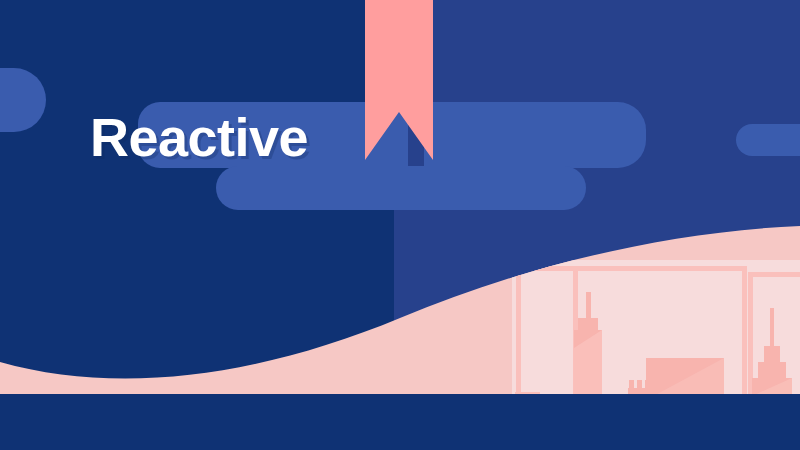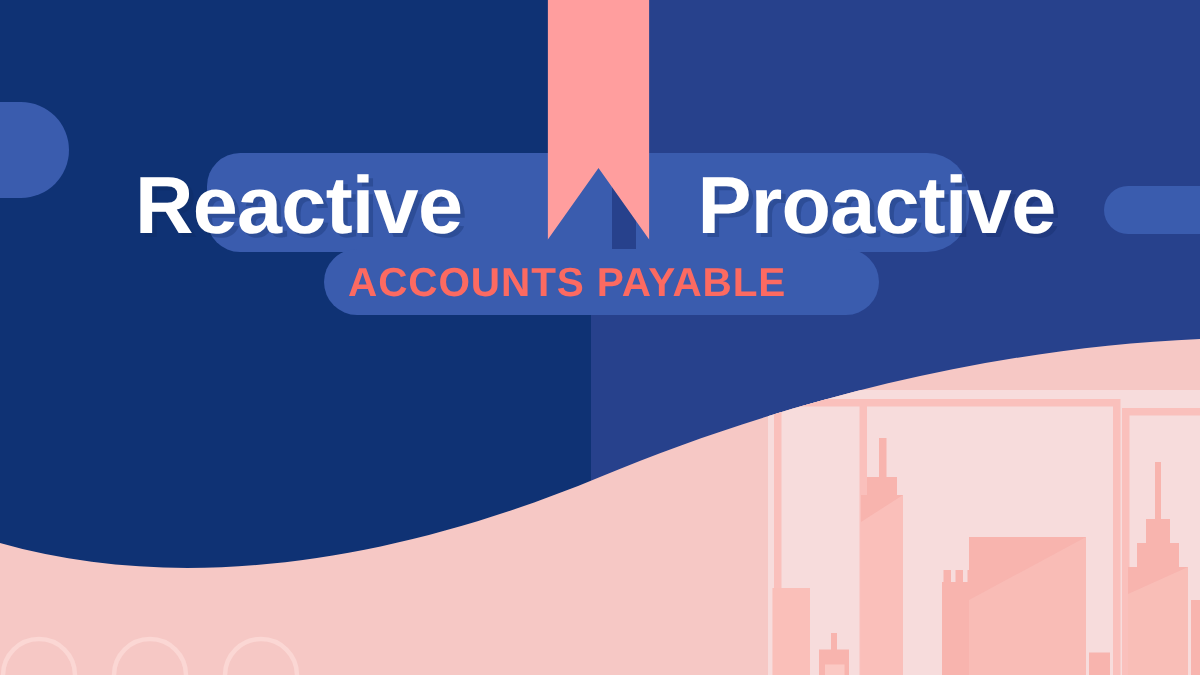--- a/index.html
+++ b/index.html
@@ -5,21 +5,21 @@
 <style>
   * { margin:0; padding:0; box-sizing:border-box; }
   html, body {
     width:800px; height:450px;
     overflow:hidden;
     font-family:"Liberation Sans", sans-serif;
     background:#0F3274;
   }
   #stage {
     position:relative;
-    width:800px; height:450px;
+    width:800px; height:394px;
     overflow:hidden;
     background:#0F3274;
   }
 
   
   .bg-left {
     position:absolute; left:0; top:0;
     width:394px; height:450px;
     background:#0F3274;
   }
@@ -192,19 +192,17 @@
 
   <div class="left-nub"></div>
   <div class="right-bar"></div>
 
   <div class="pill-left"></div>
   <div class="pill-right"></div>
   <div class="pill-sub"></div>
 
   <div class="word word-reactive">Reactive</div>
 
-  <div class="word word-proactive">Proactive</div>
 
   <div class="ribbon"></div>
 
-  <div class="subtitle">ACCOUNTS PAYABLE</div>
 
 </div>
 
 </body></html>

